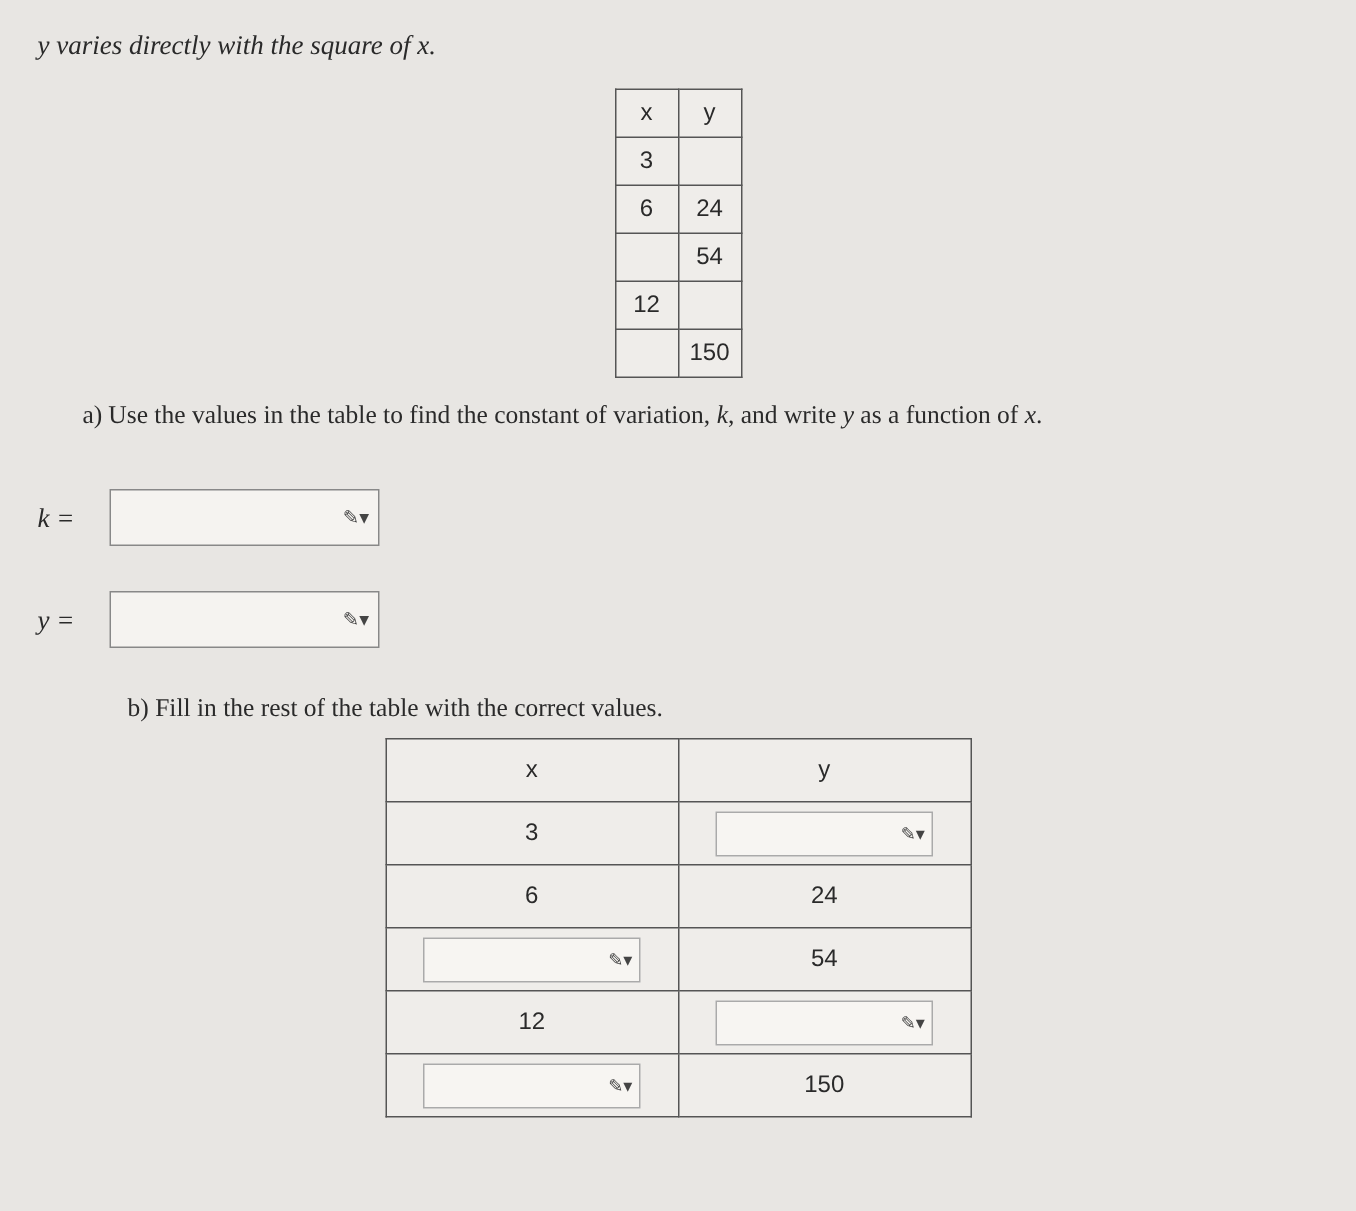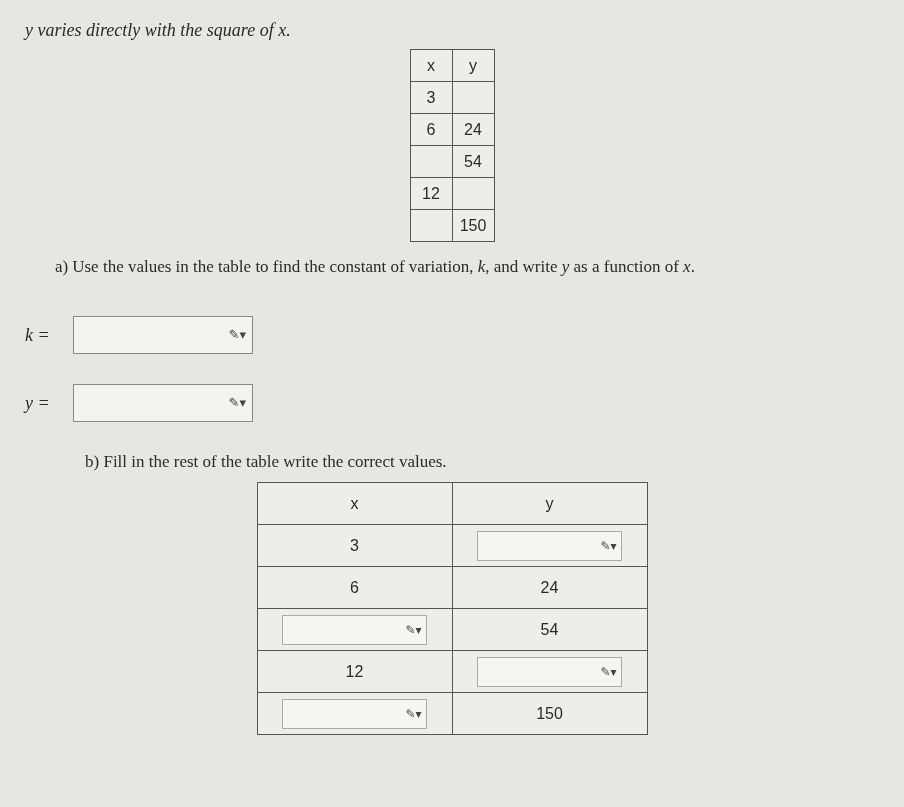--- a/index.html
+++ b/index.html
@@ -11,21 +11,21 @@
       font-family: Georgia, 'Times New Roman', serif;
       background: #e8e6e3;
       padding: 20px 25px;
       color: #2a2a2a;
       width: 904px;
       height: 807px;
       overflow: hidden;
     }
     .problem-statement {
       font-size: 18px;
-      margin-bottom: 8px;
+      margin-bottom: 18px;
       font-style: italic;
     }
     .problem-statement .var {
       font-style: italic;
     }
     .small-table {
       margin: 0 auto 15px auto;
       border-collapse: collapse;
       background: #efedea;
     }
@@ -169,21 +169,21 @@
 
 <div class="input-row">
   <span class="input-label">y =</span>
   <div class="answer-box">
     <span></span>
     <span class="edit-icon">✎▾</span>
   </div>
 </div>
 
 <div class="part-b-text">
-  <span class="label">b)</span> <span>Fill in the rest of the table write the correct values.</span>
+  <span class="label">b)</span> <span>Fill in the rest of the table with the correct values.</span>
 </div>
 
 <table class="large-table">
   <tbody>
       <tr>
     <th>x</th>
     <th>y</th>
   </tr>
   <tr>
     <td>3</td>

